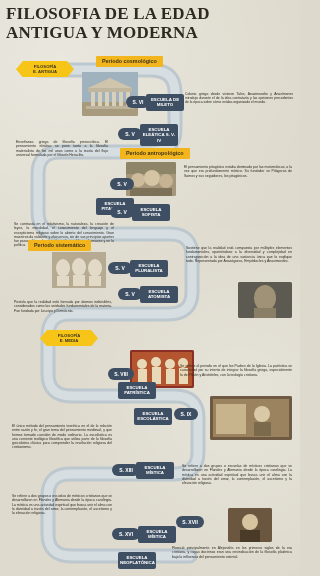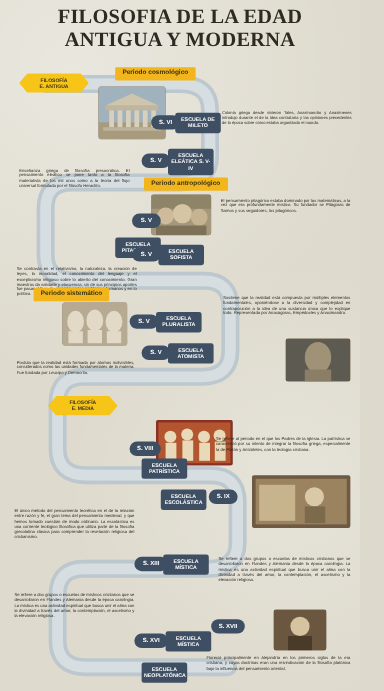--- a/index.html
+++ b/index.html
@@ -11,21 +11,20 @@
   }
   .page{
     position:absolute;inset:0;
     background:
       radial-gradient(circle at 20% 10%, rgba(255,255,255,.35), rgba(255,255,255,0) 45%),
       radial-gradient(circle at 80% 70%, rgba(255,255,255,.25), rgba(255,255,255,0) 40%),
       #dedacd;
   }
   .title{
     position:absolute;left:6px;top:4px;width:288px;
-    text-align:center;
     font-family:"Liberation Serif", serif;
     font-weight:bold;
     font-size:17px;
     line-height:19px;
     letter-spacing:.2px;
     color:#2f2a21;
   }
   
   .ribbon{position:absolute;left:0;top:0;width:300px;height:576px;}
   

